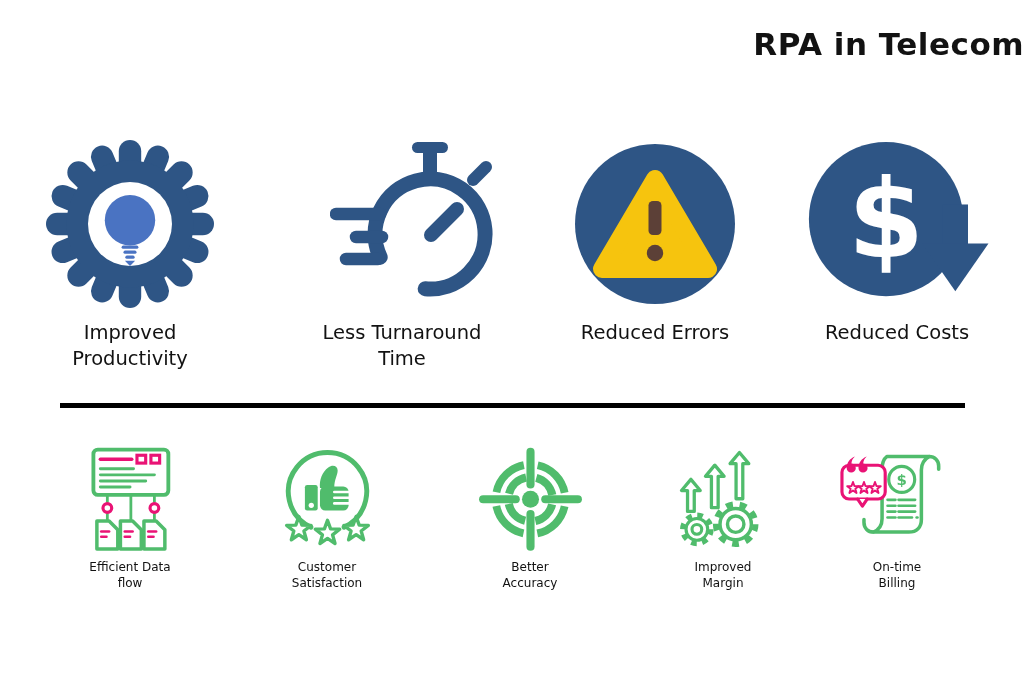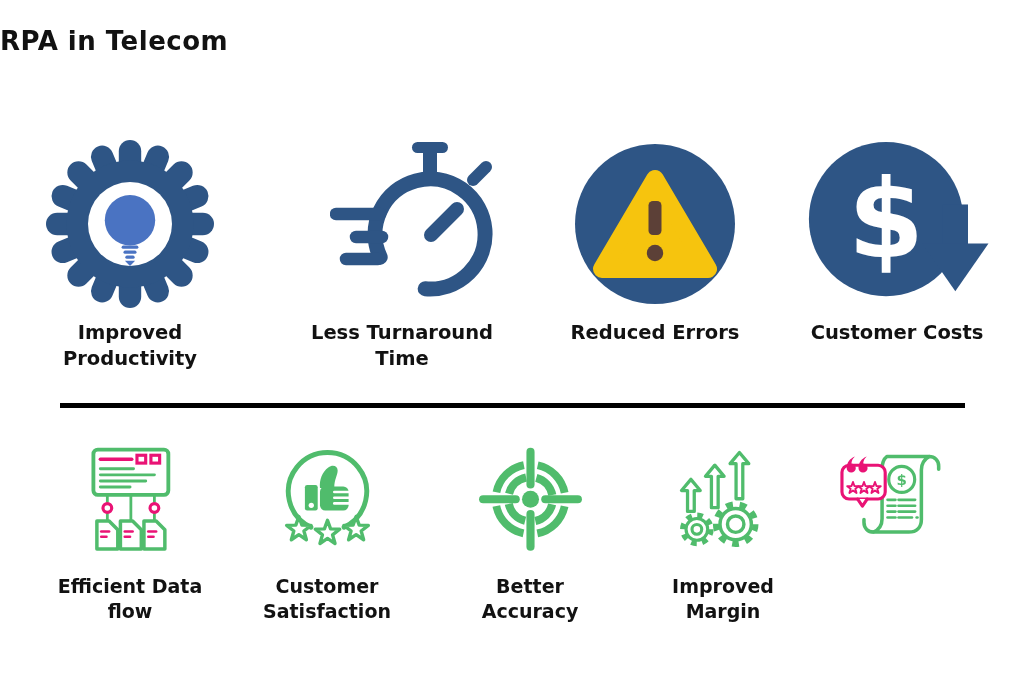--- a/index.html
+++ b/index.html
@@ -3,32 +3,32 @@
 <meta charset="utf-8">
 <style>
   :root{
     --dark-blue:#2E5585; --light-blue:#4A73C2; --yellow:#F6C40E; --brown:#5C4037;
     --green:#50BC6C; --pink:#E91375; --text:#121212; --divider:#000000; --background:#FFFFFF;
   }
   *{margin:0;padding:0;box-sizing:border-box}
   html,body{background:#e9e9e9}
   body{font-family:"DejaVu Sans","Liberation Sans",sans-serif}
   .canvas{position:relative;width:1024px;height:683px;background:var(--background);overflow:hidden;margin:0 auto}
-  .title{position:absolute;top:26px;left:0;width:100%;text-align:left;
-         font-size:26px;font-weight:800;color:var(--text);letter-spacing:.5px}
+  .title{position:absolute;top:26px;left:0;width:100%;text-align:right;
+         font-size:31px;font-weight:800;color:var(--text);letter-spacing:.5px}
   .divider{position:absolute;left:60px;top:403px;width:905px;height:5px;background:var(--divider)}
   .item{position:absolute;text-align:center}
   .item .icon-box{display:flex;align-items:center;justify-content:center}
-  .item .label{font-weight:bold;color:var(--text);white-space:pre-line}
+  .item .label{font-weight:normal;color:var(--text);white-space:pre-line}
   .top-item{width:240px;top:130px}
   .top-item .icon-box{height:188px}
   .top-item .label{font-size:19.5px;line-height:1.32;margin-top:2px}
   .bottom-item{width:190px;top:442px}
   .bottom-item .icon-box{height:118px}
-  .bottom-item .label{font-size:19px;line-height:1.3;margin-top:14px}
+  .bottom-item .label{font-size:12px;line-height:1.3;margin-top:0}
   
   .f-db{fill:var(--dark-blue)} .f-lb{fill:var(--light-blue)} .f-yw{fill:var(--yellow)}
   .f-br{fill:var(--brown)} .f-gr{fill:var(--green)} .f-pk{fill:var(--pink)}
   .f-wh{fill:#fff} .f-no{fill:none}
   .s-db{stroke:var(--dark-blue)} .s-gr{stroke:var(--green)} .s-pk{stroke:var(--pink)}
   .s-yw{stroke:var(--yellow)} .s-wh{stroke:#fff}
   .round{stroke-linecap:round;stroke-linejoin:round}
   svg text{font-family:"DejaVu Sans","Liberation Sans",sans-serif;font-weight:bold}
 </style>
 </head>
@@ -118,21 +118,21 @@
     <div class="icon-box">
       <svg width="205" height="176" viewBox="0 0 210 180" style="margin-left:19px">
         <circle cx="84" cy="85" r="79" class="f-db"></circle>
         <text x="84" y="124" font-size="112" text-anchor="middle" class="f-wh">$</text>
         <g class="f-db">
           <rect x="142" y="70" width="26" height="44"></rect>
           <polygon points="121,110 189,110 155,159"></polygon>
         </g>
       </svg>
     </div>
-    <figcaption class="label">Customer Costs</figcaption>
+    <figcaption class="label">Reduced Costs</figcaption>
   </figure>
 
   <div class="divider"></div>
 
   <figure class="item bottom-item" style="left:35px">
     <div class="icon-box">
       <svg width="122" height="110" viewBox="0 0 140 126">
         <rect x="28" y="4" width="86" height="52" rx="5" class="f-wh s-gr round" stroke-width="4.4"></rect>
         <line x1="36" y1="15" x2="72" y2="15" class="s-pk round" stroke-width="4"></line>
         <rect x="78" y="10.5" width="10" height="9" class="f-wh s-pk" stroke-width="3.6"></rect>
@@ -264,15 +264,17 @@
           <use href="#quote-shape" transform="translate(11,16)" class="f-pk"></use>
           <use href="#quote-shape" transform="translate(26,16)" class="f-pk"></use>
           <g class="f-wh s-pk round" stroke-width="5.5">
             <use href="#star-shape" transform="translate(19,56) scale(0.45)"></use>
             <use href="#star-shape" transform="translate(33,56) scale(0.45)"></use>
             <use href="#star-shape" transform="translate(47,56) scale(0.45)"></use>
           </g>
         </g>
       </svg>
     </div>
+    <figcaption class="label">On-time
+Billing</figcaption>
   </figure>
 
 </div>
 
 </body></html>

